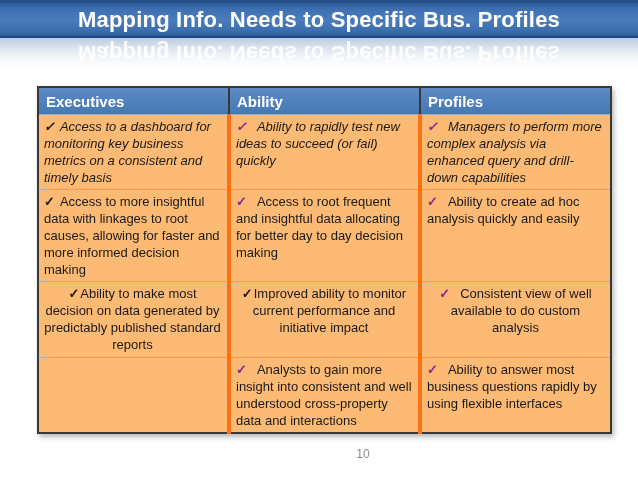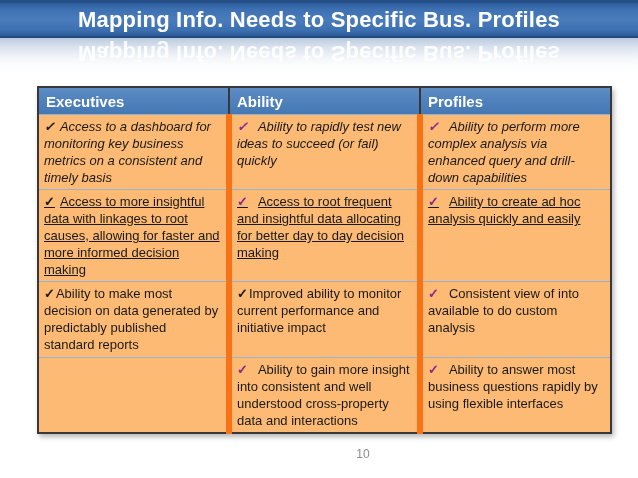--- a/index.html
+++ b/index.html
@@ -79,28 +79,28 @@
     padding: 2px 6px 2px 7px;
     border-left: 2px solid #383838;
     border-bottom: 1px solid #8fb1d9;
   }
   table.profiles td {
     vertical-align: top;
     font-size: 13px;
     line-height: 17px;
     color: #1a1a1a;
     padding: 3px 6px 3px 5px;
-    border-left: 6px solid #f97316;
+    border-left: 4px solid #f97316;
     border-top: 1px solid #95b3d7;
   }
   table.profiles th:first-child,
   table.profiles td:first-child { border-left: none; }
   tr.r1 td { height: 68px; font-style: italic; }
-  tr.r2 td { height: 80px; text-decoration: underline; }
-  tr.r3 td { height: 69px; }
+  tr.r2 td { height: 80px; }
+  tr.r3 td { height: 69px; text-align: center; }
   tr.r4 td { height: 68px; }
   .check {
     display: inline;
     font-weight: bold;
   }
 
   
   .page-number {
     position: absolute;
     left: 0; bottom: 17px;
@@ -140,21 +140,21 @@
     </thead>
     <tbody>
       <tr class="r1">
         <td>
           <span class="check" style="color: rgb(26, 26, 26); margin-right: 5px;">✓</span><span>Access to a dashboard for monitoring key business metrics on a consistent and timely basis</span>
         </td>
         <td>
           <span class="check" style="color: rgb(144, 39, 142); margin-right: 10px;">✓</span><span>Ability to rapidly test new ideas to succeed (or fail) quickly</span>
         </td>
         <td>
-          <span class="check" style="color: rgb(144, 39, 142); margin-right: 10px;">✓</span><span>Ability to perform more complex analysis via enhanced query and drill-down capabilities</span>
+          <span class="check" style="color: rgb(144, 39, 142); margin-right: 10px;">✓</span><span>Managers to perform more complex analysis via enhanced query and drill-down capabilities</span>
         </td>
       </tr>
       <tr class="r2">
         <td>
           <span class="check" style="color: rgb(26, 26, 26); margin-right: 5px;">✓</span><span>Access to more insightful data with linkages to root causes, allowing for faster and more informed decision making</span>
         </td>
         <td>
           <span class="check" style="color: rgb(144, 39, 142); margin-right: 10px;">✓</span><span>Access to root frequent and insightful data allocating for better day to day decision making</span>
         </td>
         <td>
@@ -162,29 +162,29 @@
         </td>
       </tr>
       <tr class="r3">
         <td>
           <span class="check" style="color: rgb(26, 26, 26); margin-right: 1px;">✓</span><span>Ability to make most decision on data generated by predictably published standard reports</span>
         </td>
         <td>
           <span class="check" style="color: rgb(26, 26, 26); margin-right: 1px;">✓</span><span>Improved ability to monitor current performance and initiative impact</span>
         </td>
         <td>
-          <span class="check" style="color: rgb(144, 39, 142); margin-right: 10px;">✓</span><span>Consistent view of into available to do custom analysis</span>
+          <span class="check" style="color: rgb(144, 39, 142); margin-right: 10px;">✓</span><span>Consistent view of well available to do custom analysis</span>
         </td>
       </tr>
       <tr class="r4">
         <td>
           <span class="check" style="color: rgb(26, 26, 26); margin-right: 0px;"></span><span></span>
         </td>
         <td>
-          <span class="check" style="color: rgb(144, 39, 142); margin-right: 10px;">✓</span><span>Ability to gain more insight into consistent and well understood cross-property data and interactions</span>
+          <span class="check" style="color: rgb(144, 39, 142); margin-right: 10px;">✓</span><span>Analysts to gain more insight into consistent and well understood cross-property data and interactions</span>
         </td>
         <td>
           <span class="check" style="color: rgb(144, 39, 142); margin-right: 10px;">✓</span><span>Ability to answer most business questions rapidly by using flexible interfaces</span>
         </td>
       </tr>
     </tbody>
   </table>
 
   <div class="page-number">10</div>
 

